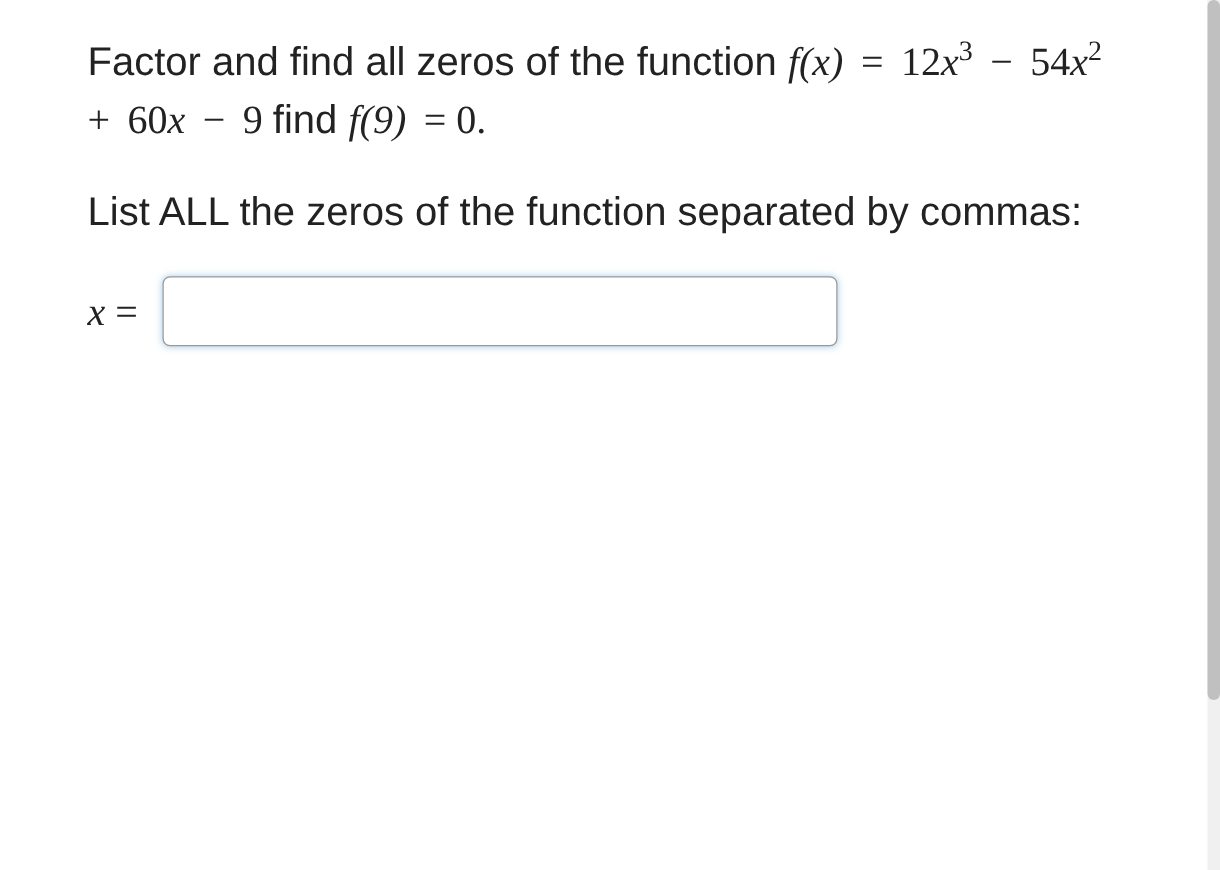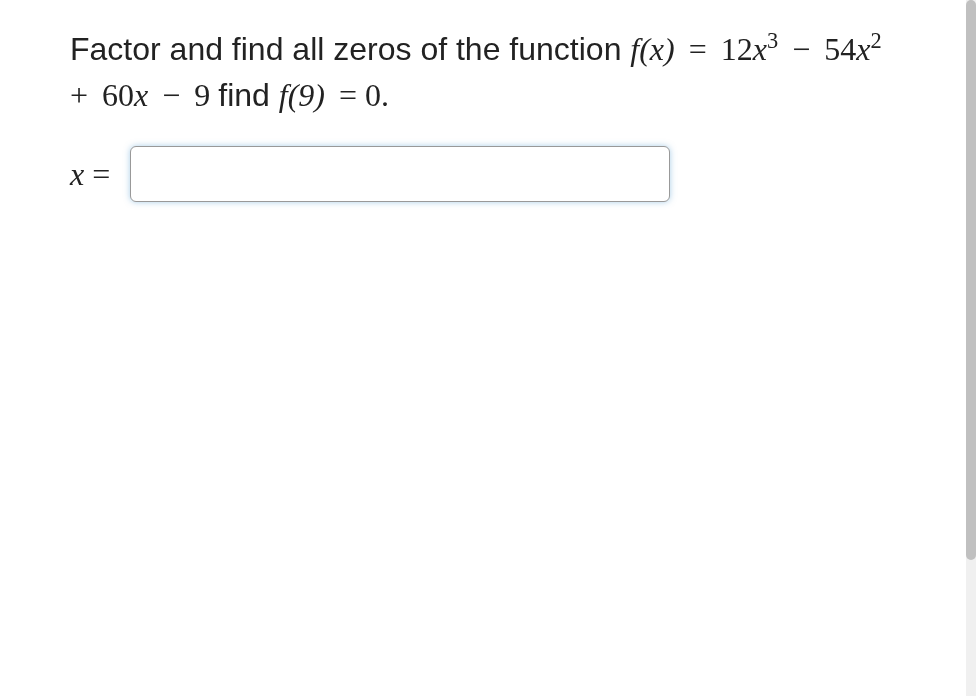--- a/index.html
+++ b/index.html
@@ -95,20 +95,21 @@
       <span class="math" style="font-style:italic">f(x)</span><span class="op"> = </span><span class="num">12</span><span>x</span><sup>3</sup><span class="op"> − </span><span class="num">54</span><span>x</span><sup>2</sup><span class="op"> + </span><span class="num">60</span><span>x</span><span class="op"> − </span><span class="num">9</span>
     </span>
     <span> find </span>
     <span class="math">
       <span>f(9)</span><span class="op" style="font-style:normal"> = 0.</span>
     </span>
   </div>
 
 
 
+  <div class="para">List ALL the zeros of the function separated by commas:</div>
 
   <div class="input-row">
     <span class="input-label math">
       <span style="font-style:italic">x</span><span style="font-style:normal"> = </span>
     </span>
     <input type="text" class="input-zeros" value="" style="">
   </div>
 
 </div>
 

